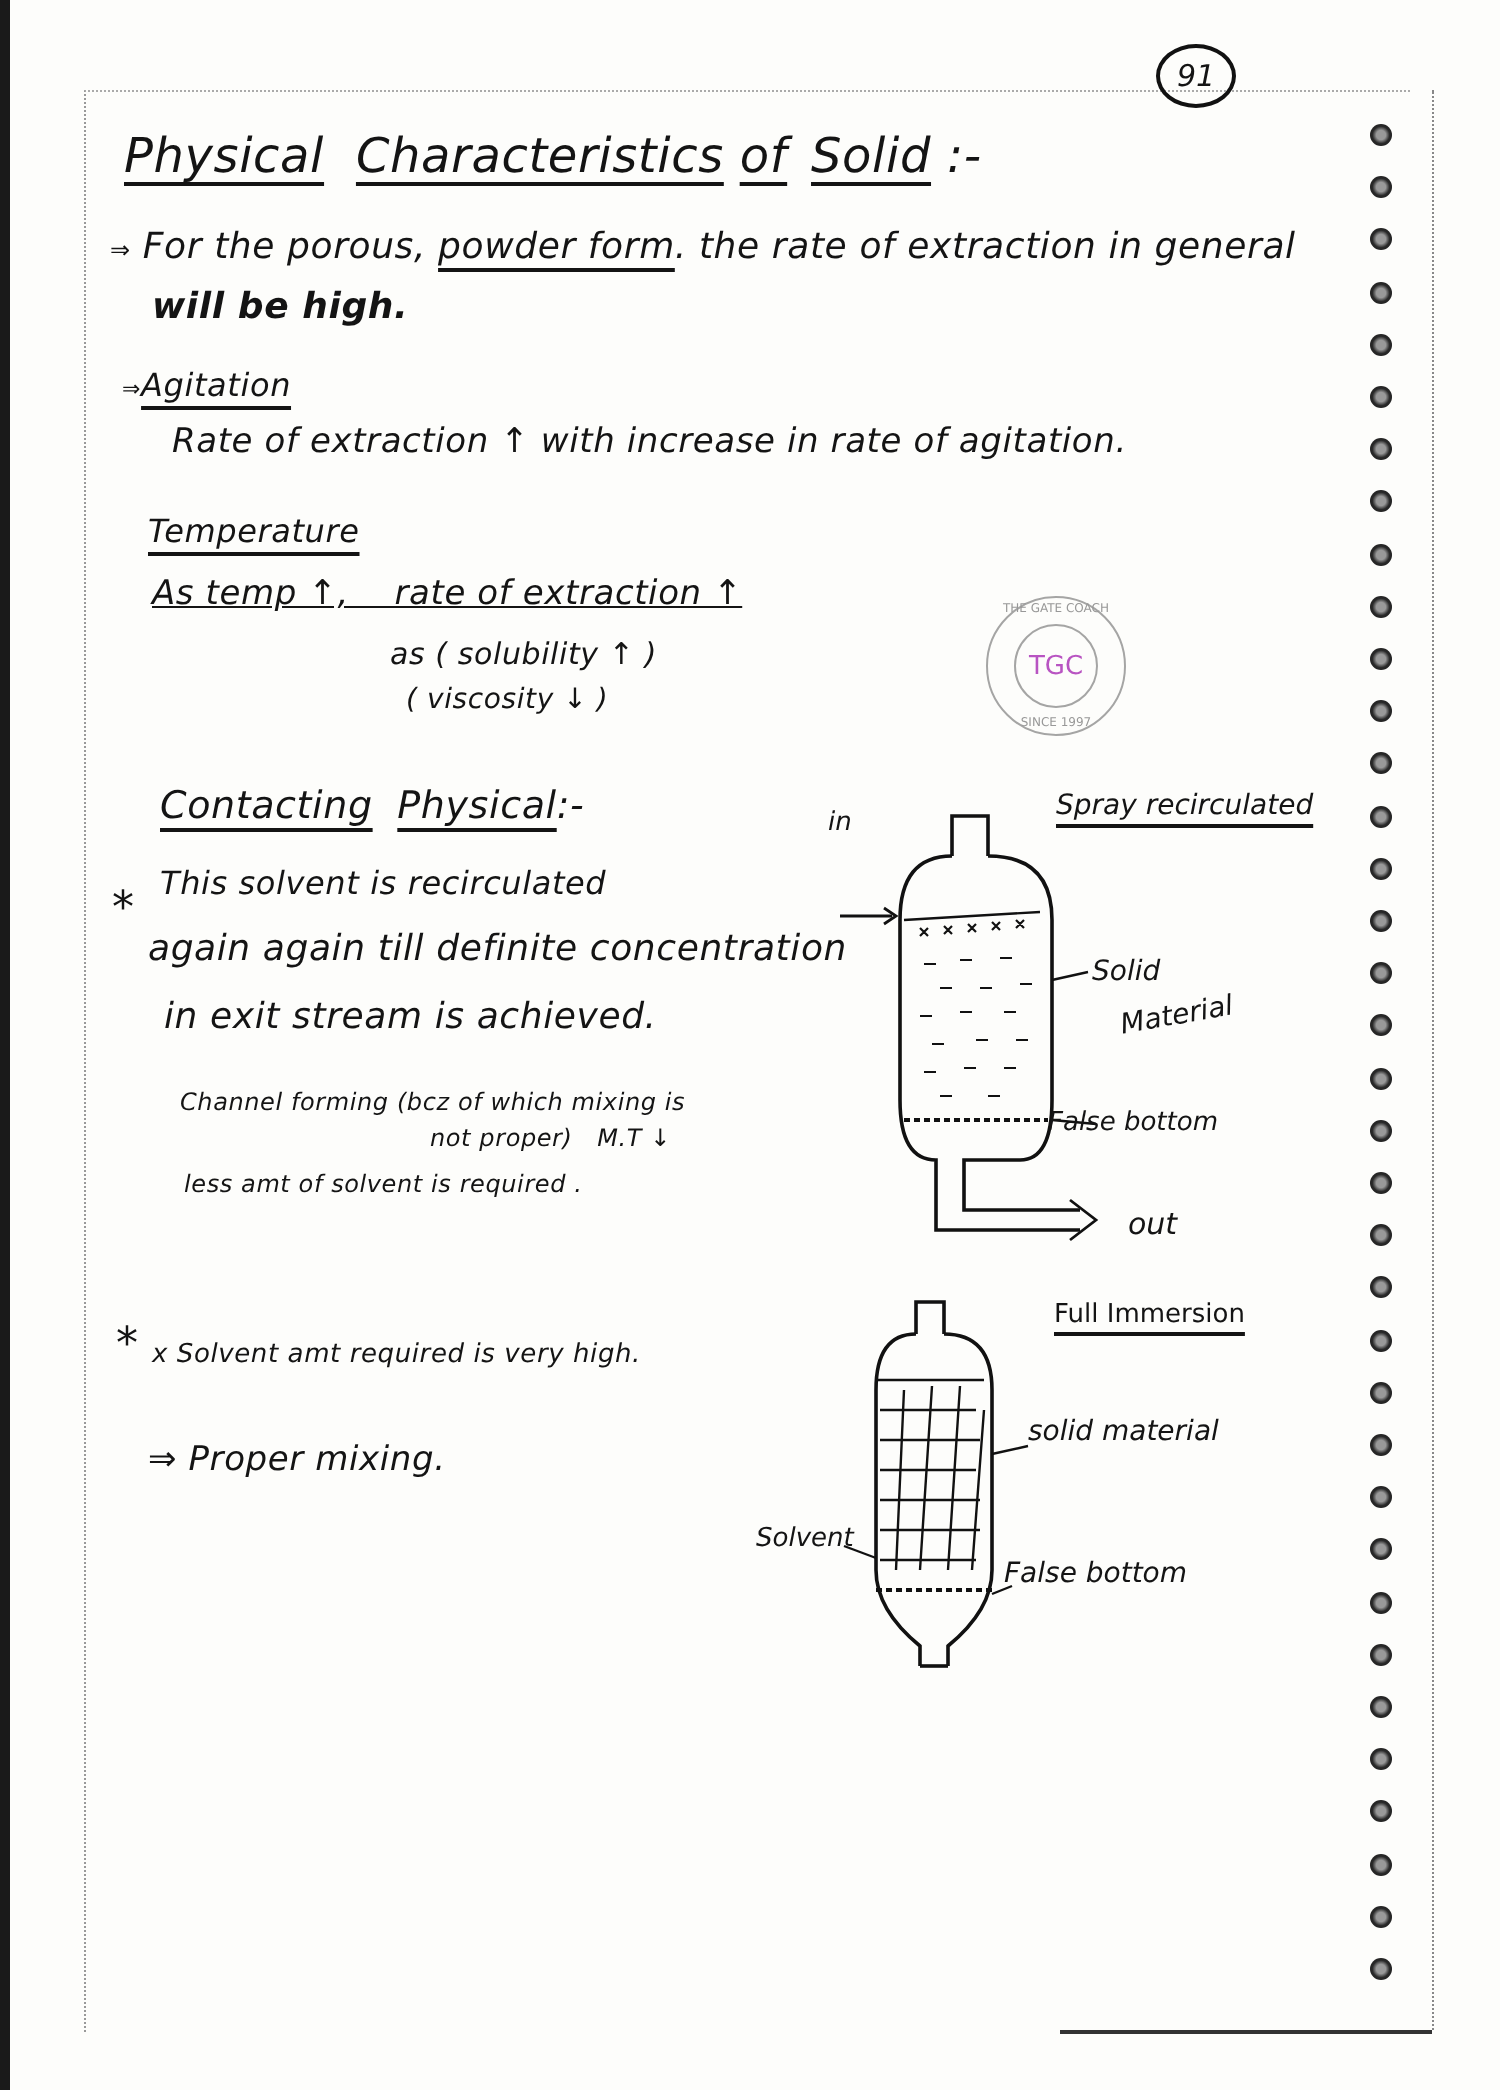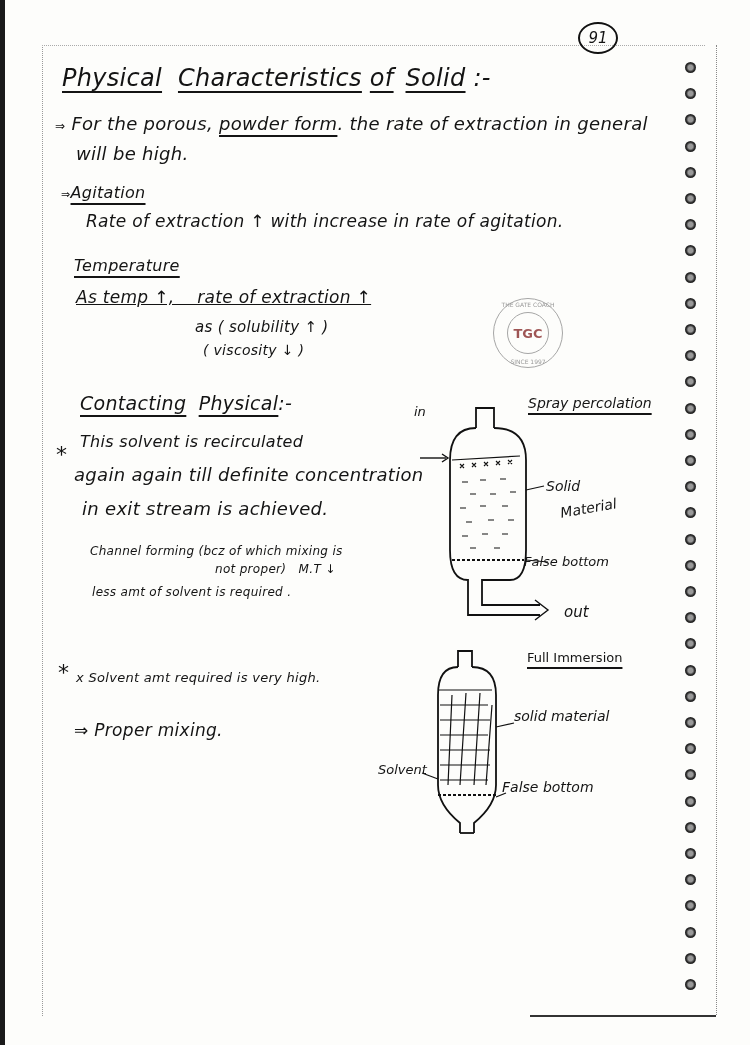--- a/index.html
+++ b/index.html
@@ -36,21 +36,21 @@
     background: radial-gradient(circle at 50% 50%, #999 0 30%, #2a2a2a 55%, #111 100%);
   }
   .stamp {
     position: absolute; left: 493px; top: 298px; width: 68px; height: 68px; border-radius: 50%;
     border: 1.5px solid #888; opacity: 0.75;
   }
   .stamp .inner {
     position: absolute; left: 13px; top: 13px; width: 40px; height: 40px; border-radius: 50%;
     border: 1.5px solid #888;
     display: flex; align-items: center; justify-content: center;
-    font-size: 13px; color: #7f1d1d; font-weight: bold;
+    font-size: 13px; color: #a21caf; font-weight: normal;
   }
   .stamp .top { position: absolute; top: 2px; width: 100%; text-align: center; font-size: 6px; color: #777; }
   .stamp .bot { position: absolute; bottom: 2px; width: 100%; text-align: center; font-size: 6px; color: #777; }
   svg.diagram { position: absolute; overflow: visible; }
   .label { position: absolute; font-style: italic; font-size: 14px; white-space: nowrap; }
 </style>
 </head>
 <body>
 
 <div class="scan-edge-left"></div>
@@ -107,21 +107,21 @@
   <span class="ul">of</span>
   <span class="ul" style="margin-left:4px;">Solid</span>
   <span>:-</span>
 </div>
 
 <div class="hand" style="left:55px; top:113px; font-size:18px;">
   <span style="font-size:12px;">⇒</span>
   <span>For the porous,</span>
   <span class="ul">powder form</span><span>. the rate of extraction in general</span>
 </div>
-<div class="hand" style="left:76px; top:143px; font-size:18px;">will be high.</div>
+<div class="hand" style="left:76px; top:143px; font-size:18px;font-weight:bold;">will be high.</div>
 
 <div class="hand" style="left:61px; top:183px; font-size:16px;">
   <span style="font-size:11px;">⇒</span><span class="ul">Agitation</span>
 </div>
 <div class="hand" style="left:86px; top:211px; font-size:17px;">Rate of extraction ↑ with increase in rate of agitation.</div>
 
 <div class="hand ul" style="left:74px; top:256px; font-size:16px;">Temperature</div>
 <div class="hand" style="left:76px; top:287px; font-size:17px; white-space:pre;text-decoration:underline;">As temp ↑,    rate of extraction ↑</div>
 <div class="hand" style="left:195px; top:318px; font-size:15px;">as ( solubility ↑ )</div>
 <div class="hand" style="left:203px; top:342px; font-size:14px;">( viscosity  ↓ )</div>
@@ -158,21 +158,21 @@
     <path d="M 42 160 L 114 160" stroke-dasharray="3 2" stroke-width="2"></path>
     <path d="M 116 90 L 134 86" stroke-width="1.2"></path>
     <path d="M 116 160 L 138 162" stroke-width="1.2"></path>
   </g>
   <g stroke="#111" stroke-width="1.1">
     <path d="M 50 64 l4 4 M 54 64 l-4 4 M 62 63 l4 4 M 66 63 l-4 4 M 74 62 l4 4 M 78 62 l-4 4 M 86 61 l4 4 M 90 61 l-4 4 M 98 60 l4 4 M 102 60 l-4 4"></path>
     <path d="M 52 82 l6 0 M 70 80 l6 0 M 90 79 l6 0 M 60 94 l6 0 M 80 94 l6 0 M 100 92 l6 0 M 50 108 l6 0 M 70 106 l6 0 M 92 106 l6 0 M 56 122 l6 0 M 78 120 l6 0 M 98 120 l6 0 M 52 136 l6 0 M 72 134 l6 0 M 92 134 l6 0 M 60 148 l6 0 M 84 148 l6 0"></path>
   </g>
 </svg>
 <div class="label" style="left:528px; top:395px; font-size:14px;">
-  <span class="ul">Spray percolation</span>
+  <span class="ul">Spray recirculated</span>
 </div>
 <div class="label" style="left:414px; top:404px; font-size:13px;">in</div>
 <div class="label" style="left:546px; top:478px;">Solid</div>
 <div class="label" style="left:560px; top:500px; transform:rotate(-10deg);">Material</div>
 <div class="label" style="left:524px; top:554px; font-size:13px;">False bottom</div>
 <div class="label" style="left:564px; top:603px; font-size:15px;">out</div>
 
 <div class="hand" style="left:58px; top:660px; font-size:22px; font-style:normal;">*</div>
 <div class="hand" style="left:76px; top:670px; font-size:13px;text-align:center;">x Solvent amt required is very high.</div>
 <div class="hand" style="left:74px; top:720px; font-size:17px;">⇒ Proper mixing.</div>

